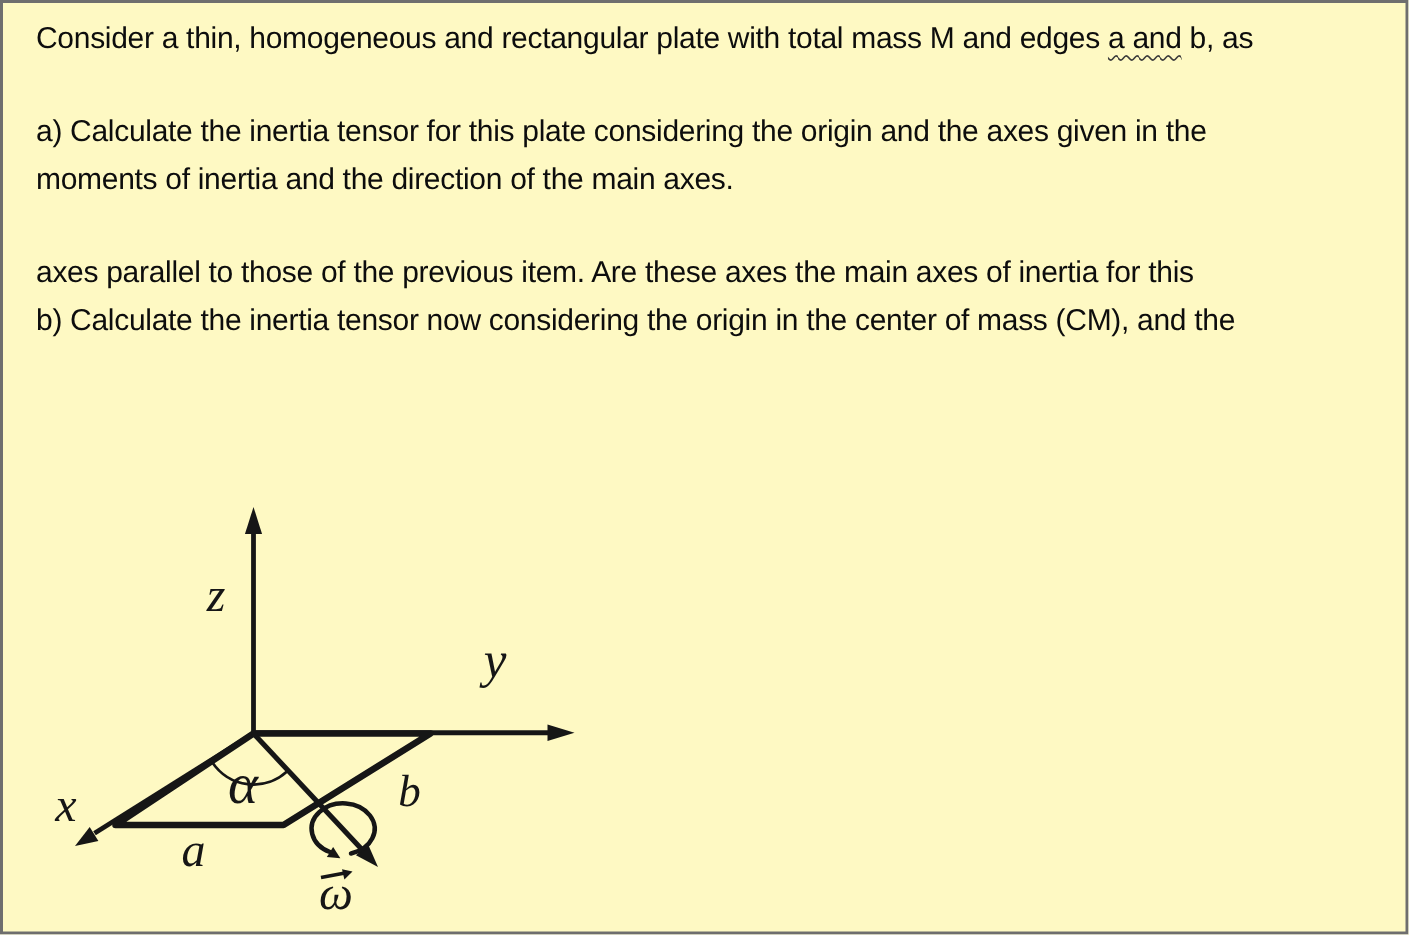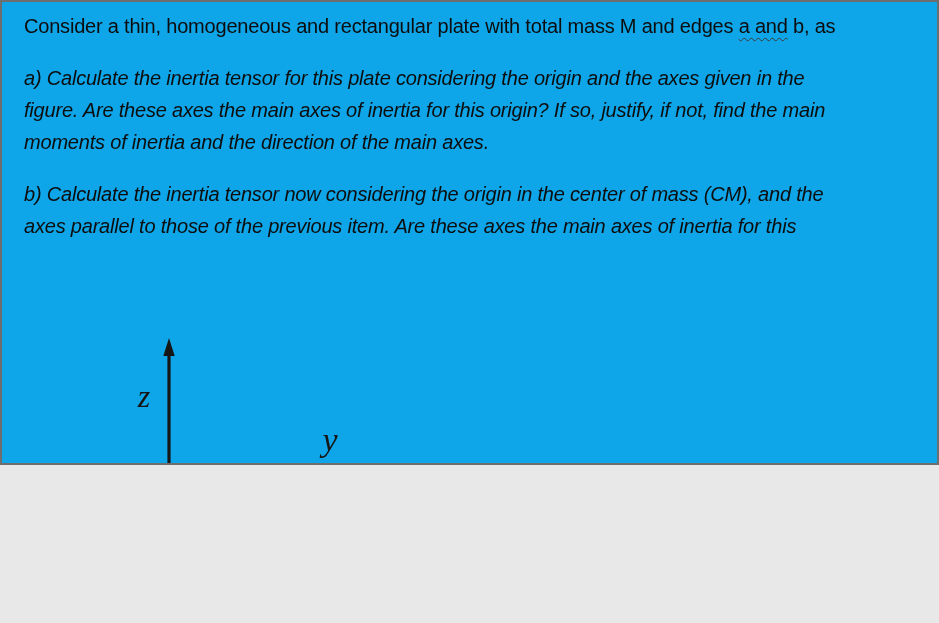--- a/index.html
+++ b/index.html
@@ -1,31 +1,31 @@
 <!DOCTYPE html>
 <html><head>
 <meta charset="utf-8">
 <style>
   html,body { margin:0; padding:0; background:#e8e8e8; }
   .page {
     position:relative;
-    width:939px; height:465px;
-    background:#0ea5e9;
+    width:939px; height:623px;
+    background:#fef9c3;
     border:2px solid #6e6e6e;
     box-sizing:border-box;
     overflow:hidden;
     font-family:"Liberation Sans", sans-serif;
     color:#0d0d0d;
   }
   .text-block {
     position:absolute;
     left:22px; top:8px; right:24px;
   }
   .para { margin:0; font-size:20px; line-height:32px; letter-spacing:-0.2px; }
-  .para + .para { margin-top:20px;font-style:italic; }
+  .para + .para { margin-top:30px; }
   .line { display:block; white-space:pre; }
   .wavy {
     text-decoration-line:underline;
     text-decoration-style:wavy;
     text-decoration-color:#3a3a3a;
     text-decoration-thickness:1px;
     text-underline-offset:4px;
   }
   .figure-svg {
     position:absolute;
@@ -45,27 +45,26 @@
 <div class="page">
 
   <div class="text-block">
 
     <p class="para">
       <span class="line"><span>Consider a thin, homogeneous and rectangular plate with total mass M and edges </span><span class="wavy">a and</span><span> b, as</span></span>
     </p>
 
     <p class="para">
       <span class="line">a) Calculate the inertia tensor for this plate considering the origin and the axes given in the</span>
-      <span class="line">figure. Are these axes the main axes of inertia for this origin? If so, justify, if not, find the main</span>
       <span class="line">moments of inertia and the direction of the main axes.</span>
     </p>
 
     <p class="para">
+      <span class="line">axes parallel to those of the previous item. Are these axes the main axes of inertia for this</span>
       <span class="line">b) Calculate the inertia tensor now considering the origin in the center of mass (CM), and the</span>
-      <span class="line">axes parallel to those of the previous item. Are these axes the main axes of inertia for this</span>
     </p>
 
   </div>
 
   <svg class="figure-svg" width="420" height="300" viewBox="0 0 420 300">
 
     <g>
       <line class="stroke" x1="167" y1="164" x2="167" y2="30" stroke-width="3.2"></line>
       <polygon class="fill" points="167,13 161.3,31 172.7,31"></polygon>
     </g>

